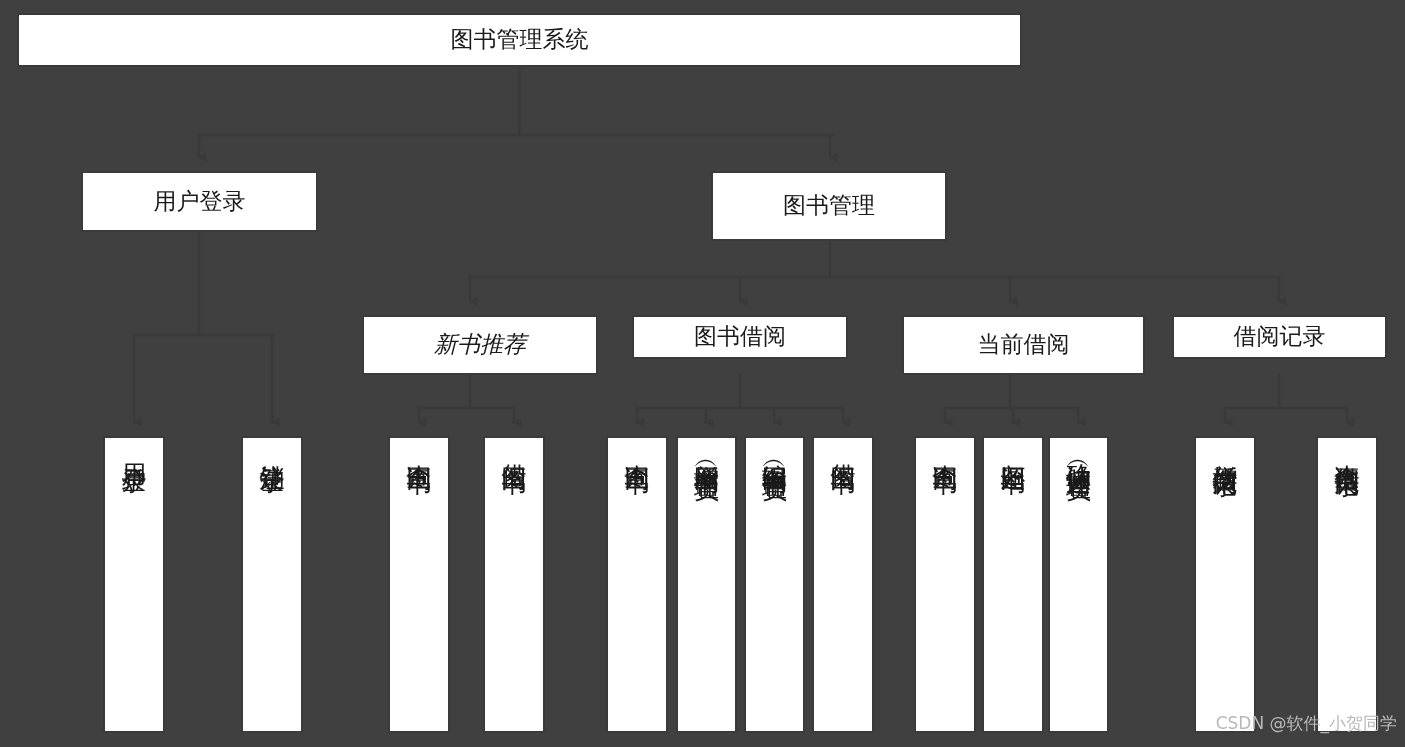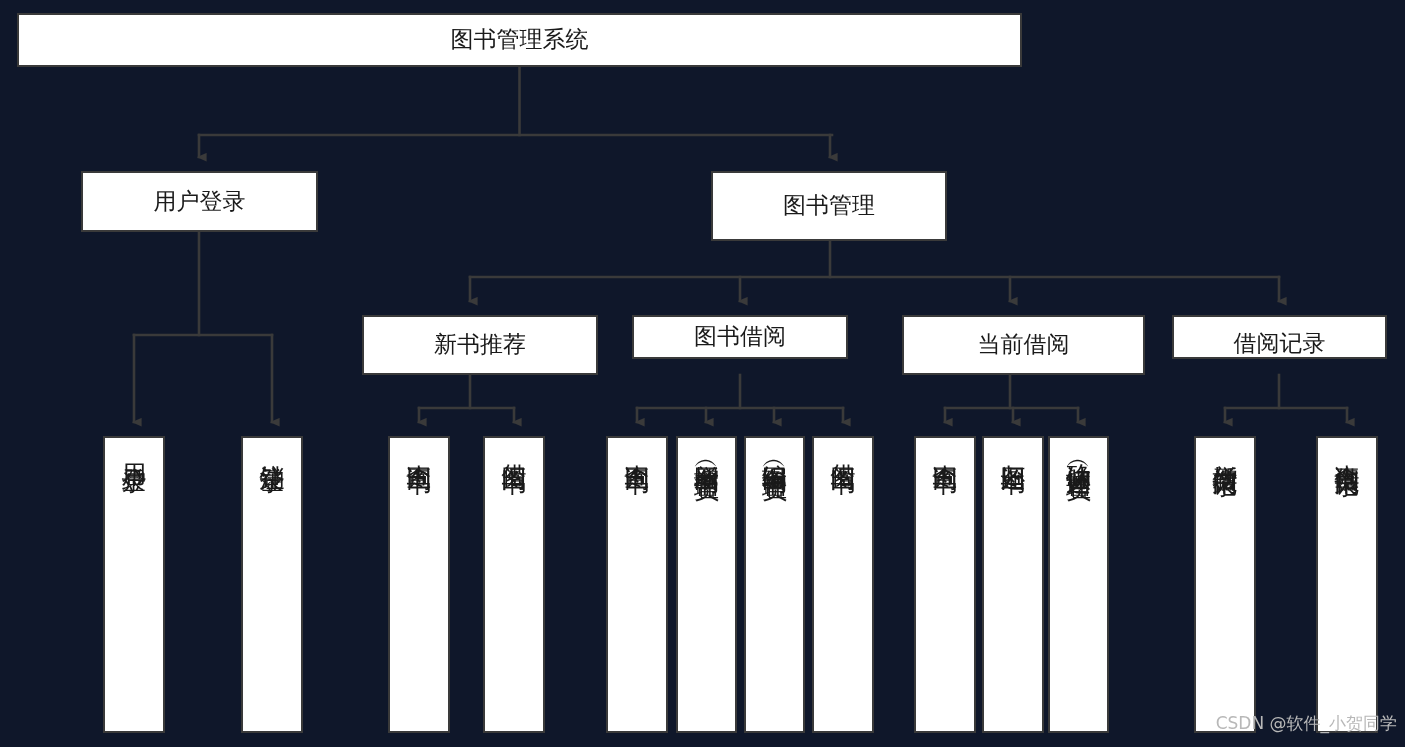--- a/index.html
+++ b/index.html
@@ -7,21 +7,21 @@
     padding: 0;
     background: #ffffff;
   }
   body {
     font-family: "DejaVu Sans", "Liberation Sans", sans-serif;
   }
   #canvas {
     position: relative;
     width: 1405px;
     height: 747px;
-    background: #0f172a;
+    background: #404040;
     overflow: hidden;
   }
   svg.edges {
     position: absolute;
     left: 0;
     top: 0;
     width: 1405px;
     height: 747px;
     pointer-events: none;
   }
@@ -127,30 +127,30 @@
     <span class="label">图书管理系统</span>
   </div>
 
   <div class="node horiz" style="left:81px; top:171px; width:237px; height:61px;">
     <span class="label">用户登录</span>
   </div>
   <div class="node horiz" style="left:711px; top:171px; width:236px; height:70px;">
     <span class="label">图书管理</span>
   </div>
 
-  <div class="node horiz" style="left:362px; top:315px; width:236px; height:60px;">
+  <div class="node horiz" style="left:362px; top:315px; width:236px; height:60px;font-style:italic;">
     <span class="label">新书推荐</span>
   </div>
   <div class="node horiz" style="left:632px; top:315px; width:216px; height:44px;">
     <span class="label">图书借阅</span>
   </div>
   <div class="node horiz" style="left:902px; top:315px; width:243px; height:60px;">
     <span class="label">当前借阅</span>
   </div>
-  <div class="node horiz" style="left:1172px; top:315px; width:215px; height:44px;align-items:flex-end;">
+  <div class="node horiz" style="left:1172px; top:315px; width:215px; height:44px;">
     <span class="label">借阅记录</span>
   </div>
 
   <div class="node vert" style="left:103px; top:436px; width:62px; height:297px;">
     <span class="label">用户登录</span>
   </div>
   <div class="node vert" style="left:241px; top:436px; width:62px; height:297px;">
     <span class="label">注销登录</span>
   </div>
   <div class="node vert" style="left:388px; top:436px; width:62px; height:297px;">

